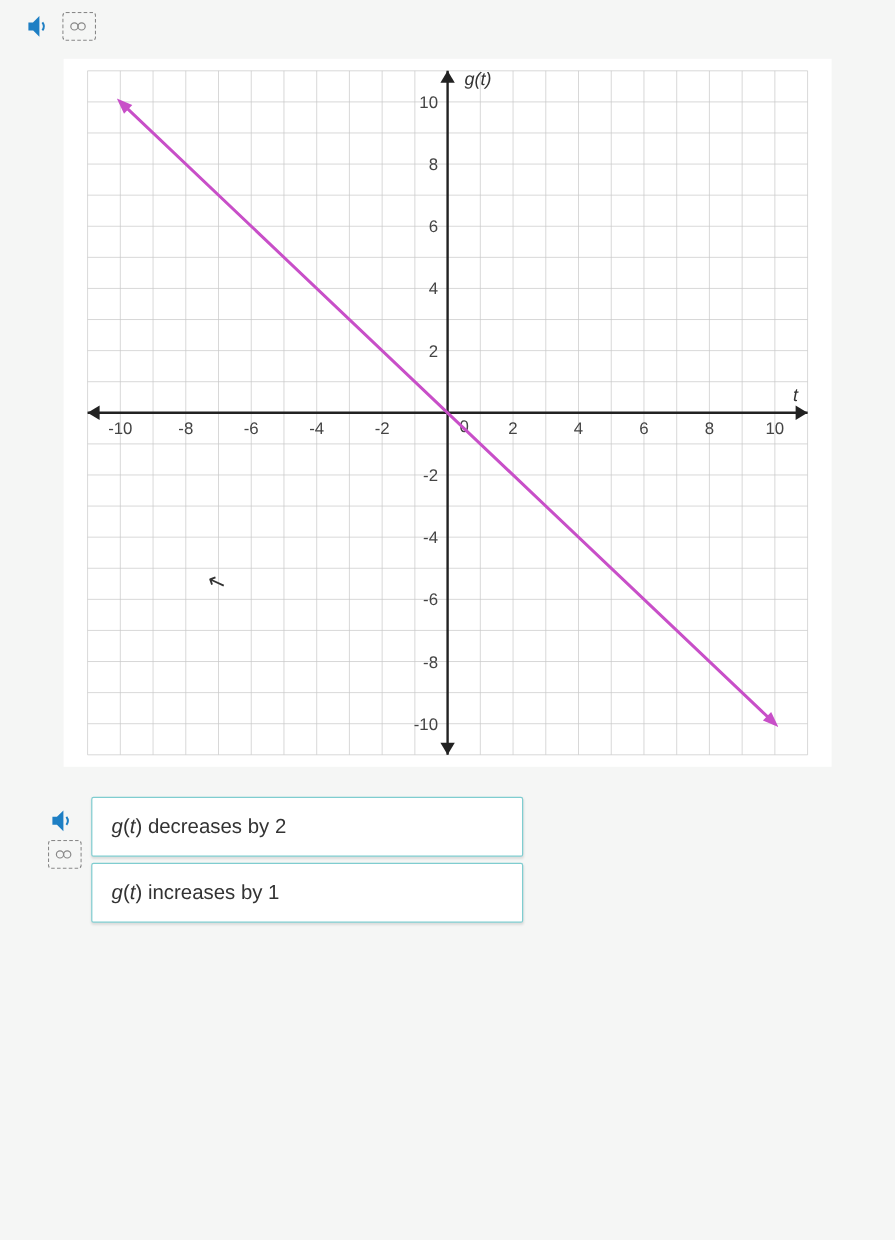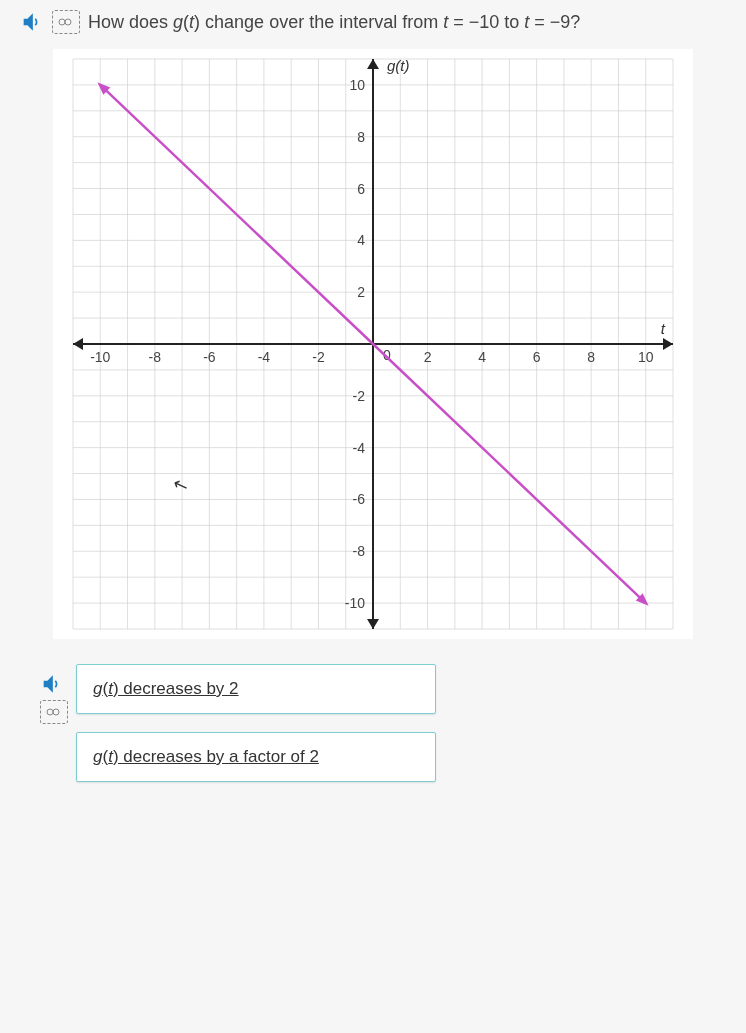--- a/index.html
+++ b/index.html
@@ -64,22 +64,21 @@
     }
     .icon-col {
       display: flex;
       flex-direction: column;
       gap: 4px;
       padding-top: 8px;
     }
     .choices {
       display: flex;
       flex-direction: column;
-      gap: 18px;
-      text-decoration: underline;
+      gap: 5px;
     }
     .choice {
       width: 360px;
       border: 1px solid #7fcdd0;
       background: #ffffff;
       padding: 14px 16px;
       font-size: 17px;
       color: #333;
       cursor: pointer;
       border-radius: 2px;
@@ -103,21 +102,20 @@
       <polygon points="3,9 7,9 12,4 12,20 7,15 3,15" fill="#1e7fc4"></polygon>
       <path d="M16 8 Q19 12 16 16" stroke="#1e7fc4" fill="none"></path>
     </svg>
   </span>
   <span class="assist-icon">
     <svg width="18" height="14" viewBox="0 0 18 14">
       <circle cx="5" cy="7" r="3" fill="none" stroke="#888" stroke-width="1"></circle>
       <circle cx="11" cy="7" r="3" fill="none" stroke="#888" stroke-width="1"></circle>
     </svg>
   </span>
-  <span class="question-text">How does <i>g</i>(<i>t</i>) change over the interval from <i>t</i> = −10 to <i>t</i> = −9?</span>
 </div>
 
 <div class="chart-wrap">
   <div class="chart-box">
     <svg id="chart-svg" width="640" height="590">
         <rect x="20" y="10" width="600" height="570" fill="#ffffff"></rect>
         <line x1="20" y1="10" x2="20" y2="580" stroke="#c9c9c9" stroke-width="0.6"></line>
         <line x1="47.27272727272727" y1="10" x2="47.27272727272727" y2="580" stroke="#c9c9c9" stroke-width="0.6"></line>
         <line x1="74.54545454545455" y1="10" x2="74.54545454545455" y2="580" stroke="#c9c9c9" stroke-width="0.6"></line>
         <line x1="101.81818181818181" y1="10" x2="101.81818181818181" y2="580" stroke="#c9c9c9" stroke-width="0.6"></line>
@@ -211,16 +209,16 @@
       </span>
       <span class="assist-icon">
         <svg width="18" height="14" viewBox="0 0 18 14">
           <circle cx="5" cy="7" r="3" fill="none" stroke="#888" stroke-width="1"></circle>
           <circle cx="11" cy="7" r="3" fill="none" stroke="#888" stroke-width="1"></circle>
         </svg>
       </span>
     </div>
     <div class="choices" id="choices">
         <div class="choice"><i>g</i>(<i>t</i>) decreases by 2</div>
-        <div class="choice"><i>g</i>(<i>t</i>) decreases by a factor of 2</div>
+        <div class="choice"><i>g</i>(<i>t</i>) increases by 1</div>
       </div>
   </div>
 </div>
 
 </body></html>

